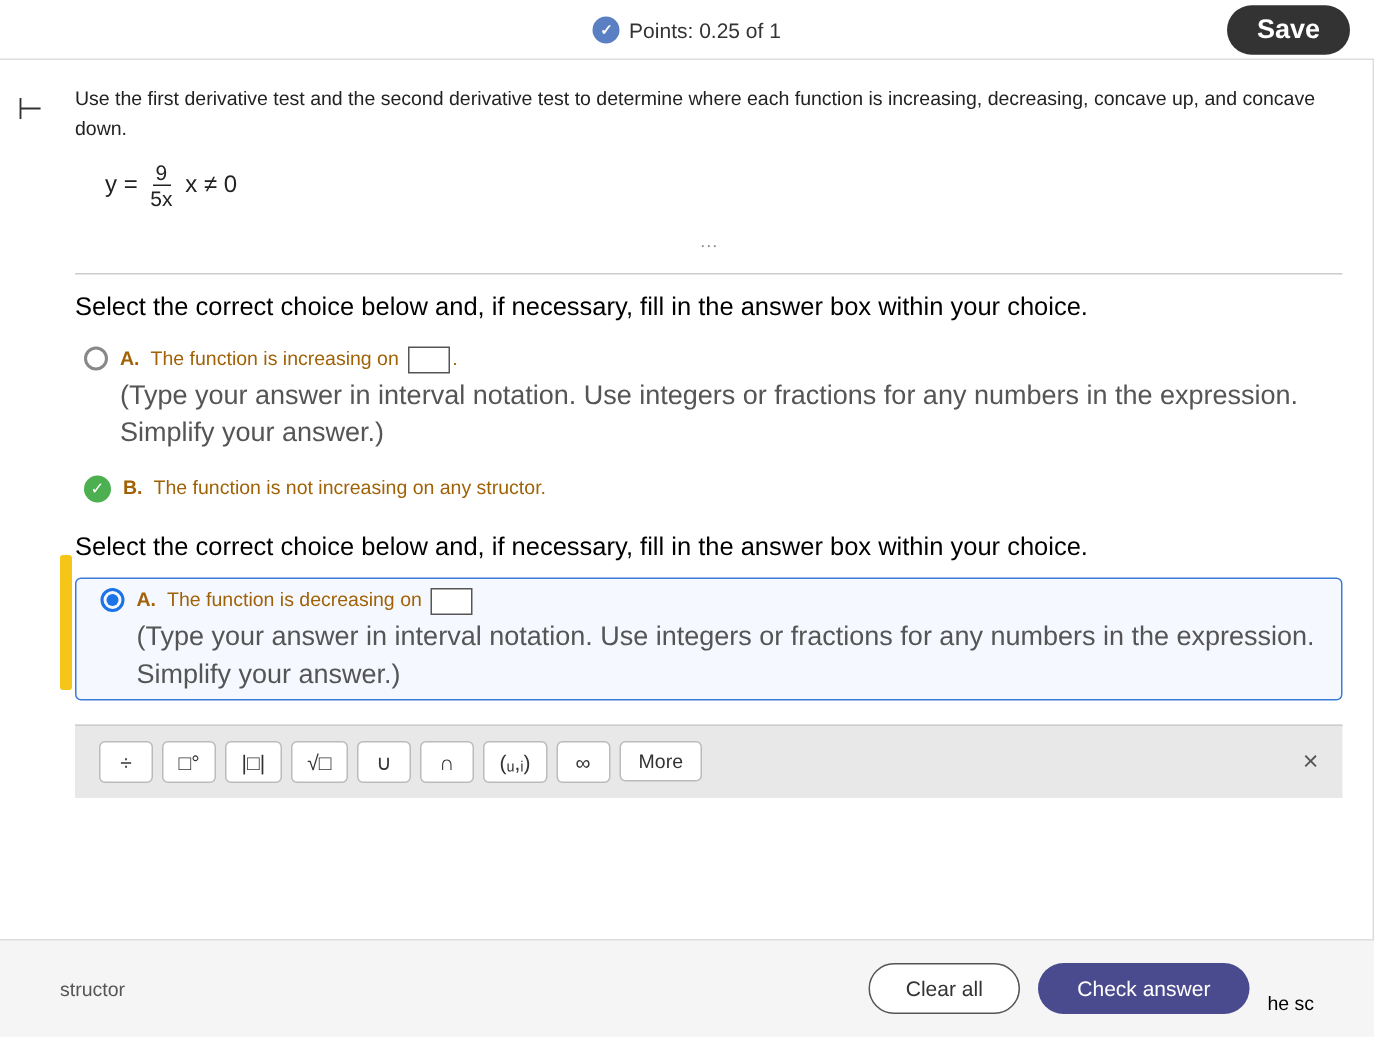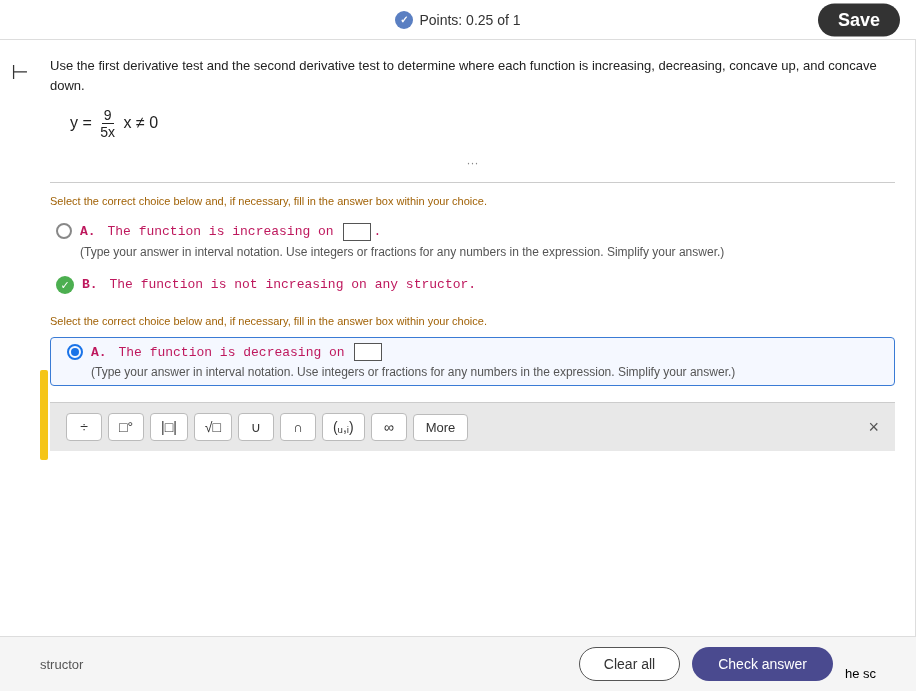--- a/index.html
+++ b/index.html
@@ -117,22 +117,22 @@
       text-align: center;
     }
     .divider-dots {
       color: #888;
       font-size: 12px;
       text-align: center;
       margin: 8px 0;
     }
 
     .select-prompt {
-      font-size: 11px;
-      color: #a16207;
+      font-size: 17px;
+      color: #000000;
       margin-bottom: 10px;
       margin-top: 10px;
     }
 
     .choice-group {
       margin-bottom: 16px;
     }
 
     .choice-item {
       display: flex;
@@ -180,41 +180,40 @@
       justify-content: center;
       color: white;
       font-size: 11px;
       flex-shrink: 0;
       margin-top: 2px;
       margin-right: 8px;
     }
 
     .choice-text {
       font-size: 13px;
-      color: #be185d;
+      color: #a16207;
       line-height: 1.5;
-      font-family: Liberation Mono, monospace;
     }
     .choice-text .label {
       font-weight: bold;
       margin-right: 4px;
     }
 
     .answer-box {
       display: inline-block;
       width: 28px;
       height: 18px;
       border: 1px solid #555;
       background: #fff;
       vertical-align: middle;
       margin: 0 2px;
     }
 
     .note-text {
-      font-size: 12px;
+      font-size: 18px;
       color: #555;
       margin-top: 2px;
       margin-left: 0;
       line-height: 1.4;
     }
 
     
     .math-toolbar {
       background: #e8e8e8;
       border-top: 1px solid #ccc;
@@ -248,21 +247,21 @@
       background: none;
       border: none;
     }
 
     
     .bottom-bar {
       position: absolute;
       bottom: 0;
       left: 0;
       right: 0;
-      height: 55px;
+      height: 65px;
       background: #f5f5f5;
       border-top: 1px solid #ddd;
       display: flex;
       align-items: center;
       justify-content: space-between;
       padding: 0 40px;
     }
     .instructor-label {
       font-size: 13px;
       color: #555;

